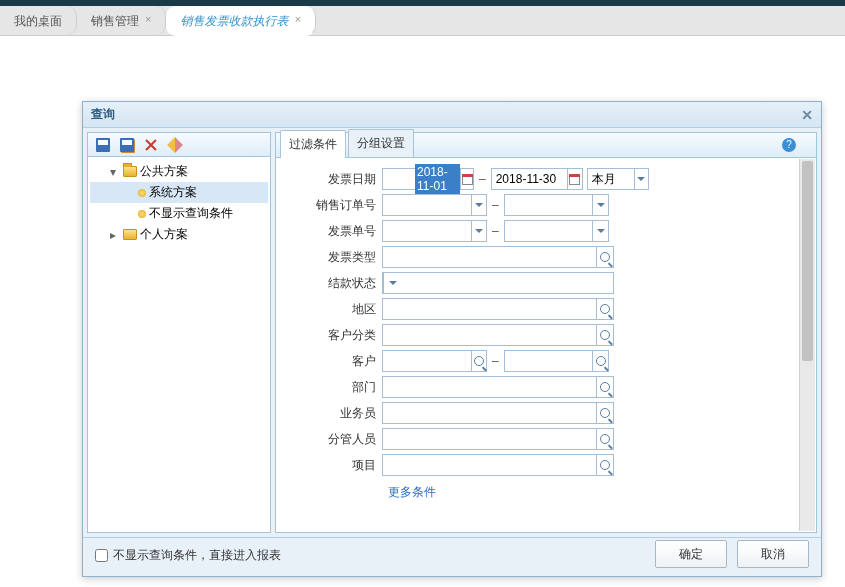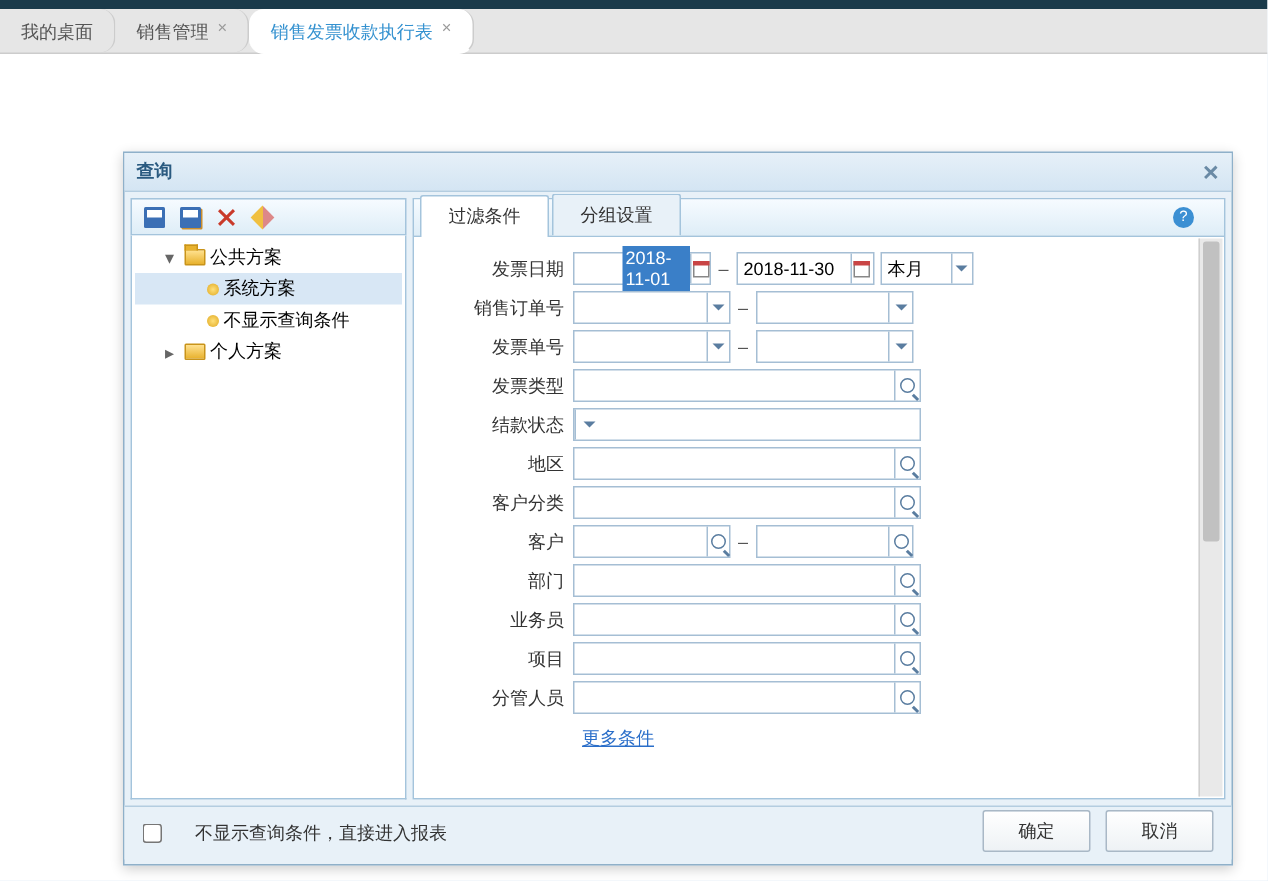--- a/index.html
+++ b/index.html
@@ -2,21 +2,21 @@
 <html><head>
 <meta charset="utf-8">
 <style>
 * { box-sizing: border-box; margin: 0; padding: 0; font-family: "Microsoft YaHei", Arial, sans-serif; font-size: 12px; }
 body { background: #fff; width: 845px; height: 587px; overflow: hidden; }
 
 
 .topbar { height: 6px; background: #1a3a4a; }
 .tabs { height: 30px; background: #e6e6e6; display: flex; border-bottom: 1px solid #ccc; }
 .tab { padding: 7px 14px; border-right: 1px solid #ccc; color: #555; display: flex; align-items: flex-start; gap: 6px; cursor: pointer; border-radius: 10px; }
-.tab.active { background: #fff; color: #3592d0; border-bottom: 1px solid #fff; margin-bottom: -1px; }
+.tab.active { background: #fff; color: #3592d0; border-bottom: 1px solid #fff; margin-bottom: -1px; font-style: italic; }
 .tab .close { color: #999; font-size: 11px; }
 
 
 .dialog { position: absolute; left: 82px; top: 101px; width: 740px; height: 476px; background: #e8f1f8; border: 1px solid #8fb0c9; box-shadow: 0 2px 8px rgba(0,0,0,0.2); }
 .dlg-head { height: 26px; background: linear-gradient(#e6f0f8,#d4e5f3); border-bottom: 1px solid #b4cde0; display: flex; align-items: center; padding: 0 8px; color: #2a5a80; font-weight: bold; }
 .dlg-head .title { flex: 1; }
 .dlg-head .x { color: #6a8aa5; cursor: pointer; font-size: 14px; }
 .dlg-body { display: flex; height: 409px; padding: 4px; gap: 4px; }
 
 
@@ -39,44 +39,44 @@
 .tnode .folder { width: 14px; height: 11px; background: linear-gradient(#ffe18f,#e8b22e); border: 1px solid #c9941a; border-radius: 1px; display: inline-block; position: relative; }
 .tnode .folder.open::before { content: ""; position: absolute; left: -1px; top: -4px; width: 7px; height: 3px; background: #e8b22e; border: 1px solid #c9941a; border-bottom: none; }
 .tnode .dot { width: 8px; height: 8px; background: radial-gradient(#ffe07a,#e0a820); border-radius: 50%; display: inline-block; }
 .tnode.child { padding-left: 48px; }
 .tnode.child2 { padding-left: 20px; }
 .tnode.selected { background: #d8e7f5; }
 
 
 .filter-panel { flex: 1; display: flex; flex-direction: column; border: 1px solid #a4c4dc; background: #fff; position: relative; }
 .inner-tabs { height: 25px; background: linear-gradient(#f6fbff,#deedf7); border-bottom: 1px solid #a4c4dc; display: flex; align-items: flex-end; padding-left: 4px; }
-.itab { padding: 5px 18px; border: 1px solid #a4c4dc; border-bottom: none; background: #e8f1f8; margin-right: 2px; cursor: pointer; color: #333; border-radius: 2px 2px 0 0; }
+.itab { padding: 5px 8px; border: 1px solid #a4c4dc; border-bottom: none; background: #e8f1f8; margin-right: 2px; cursor: pointer; color: #333; border-radius: 2px 2px 0 0; }
 .itab.active { background: #fff; position: relative; top: 1px; }
 .help { position: absolute; right: 20px; top: 5px; width: 14px; height: 14px; border-radius: 50%; background: #3b8fd3; color: #fff; font-size: 10px; text-align: center; line-height: 14px; cursor: pointer; }
 
 .form { flex: 1; overflow-y: auto; padding: 10px 18px 6px 6px; }
 .row { display: flex; align-items: center; margin-bottom: 4px; }
 .row label { width: 100px; text-align: right; padding-right: 6px; color: #333; }
 .fld { height: 22px; border: 1px solid #a5bed4; background: #fff; position: relative; display: flex; align-items: center; }
 .fld input { border: none; outline: none; width: 100%; height: 100%; padding: 0 4px; background: transparent; }
 .fld .trig { width: 18px; height: 100%; border-left: 1px solid #a5bed4; display: flex; align-items: center; justify-content: center; cursor: pointer; }
 .cal { width: 11px; height: 11px; background: #fff; border: 1px solid #888; position: relative; }
 .cal::before { content: ""; position: absolute; top: -1px; left: -1px; right: -1px; height: 3px; background: #c94545; }
 .dd::after { content: ""; border: 4px solid transparent; border-top-color: #5a7da0; display: block; margin-top: 3px; }
 .mag { width: 10px; height: 10px; border: 1px solid #5a7da0; border-radius: 50%; position: relative; }
 .mag::after { content: ""; position: absolute; right: -4px; bottom: -4px; width: 5px; height: 1.5px; background: #5a7da0; transform: rotate(45deg); }
 .sep { margin: 0 5px; color: #555; }
 .date-sel { background: #3a7fc8; color: #fff; padding: 1px 2px; margin-left: 32px; }
-.more { color: #2a6ec9; text-decoration: underline; cursor: pointer; margin-left: 106px; margin-top: 4px; display: inline-block; }
+.more { color: #2a6ec9; cursor: pointer; margin-left: 106px; margin-top: 4px; display: inline-block; }
 .vscroll { position: absolute; right: 1px; top: 26px; bottom: 1px; width: 16px; background: #e9e9e9; border-left: 1px solid #cfcfcf; }
 .vscroll .thumb { position: absolute; left: 2px; right: 2px; top: 2px; height: 200px; background: #c1c1c1; border-radius: 2px; }
 
 
 .dlg-foot { height: 36px; border-top: 1px solid #b4cde0; display: flex; align-items: center; padding: 0 12px; background: #e8f1f8; }
-.chk { display: flex; align-items: center; gap: 22px; flex: 1; color: #333; }
+.chk { display: flex; align-items: center; gap: 5px; flex: 1; color: #333; }
 .chk input { width: 13px; height: 13px; }
 .btns { position: absolute; right: 12px; bottom: 8px; display: flex; gap: 10px; }
 .btn { width: 72px; height: 28px; background: linear-gradient(#fff,#eef2f5); border: 1px solid #a9b8c6; border-radius: 2px; cursor: pointer; color: #333; }
 </style>
 </head>
 <body>
 
 <div class="topbar"></div>
 <div class="tabs">
   <div class="tab">
@@ -250,31 +250,31 @@
           <label>业务员</label>
           <div class="fld" style="width:232px">
               <input style="">
               <span class="trig">
                 <span class="mag"></span>
               </span>
             </div>
         </div>
 
         <div class="row">
+          <label>分管人员</label>
+          <div class="fld" style="width:232px">
+              <input style="">
+              <span class="trig">
+                <span class="mag"></span>
+              </span>
+            </div>
+        </div>
+
+        <div class="row">
           <label>项目</label>
-          <div class="fld" style="width:232px">
-              <input style="">
-              <span class="trig">
-                <span class="mag"></span>
-              </span>
-            </div>
-        </div>
-
-        <div class="row">
-          <label>分管人员</label>
           <div class="fld" style="width:232px">
               <input style="">
               <span class="trig">
                 <span class="mag"></span>
               </span>
             </div>
         </div>
 
         <a class="more">更多条件</a>
       </div>

